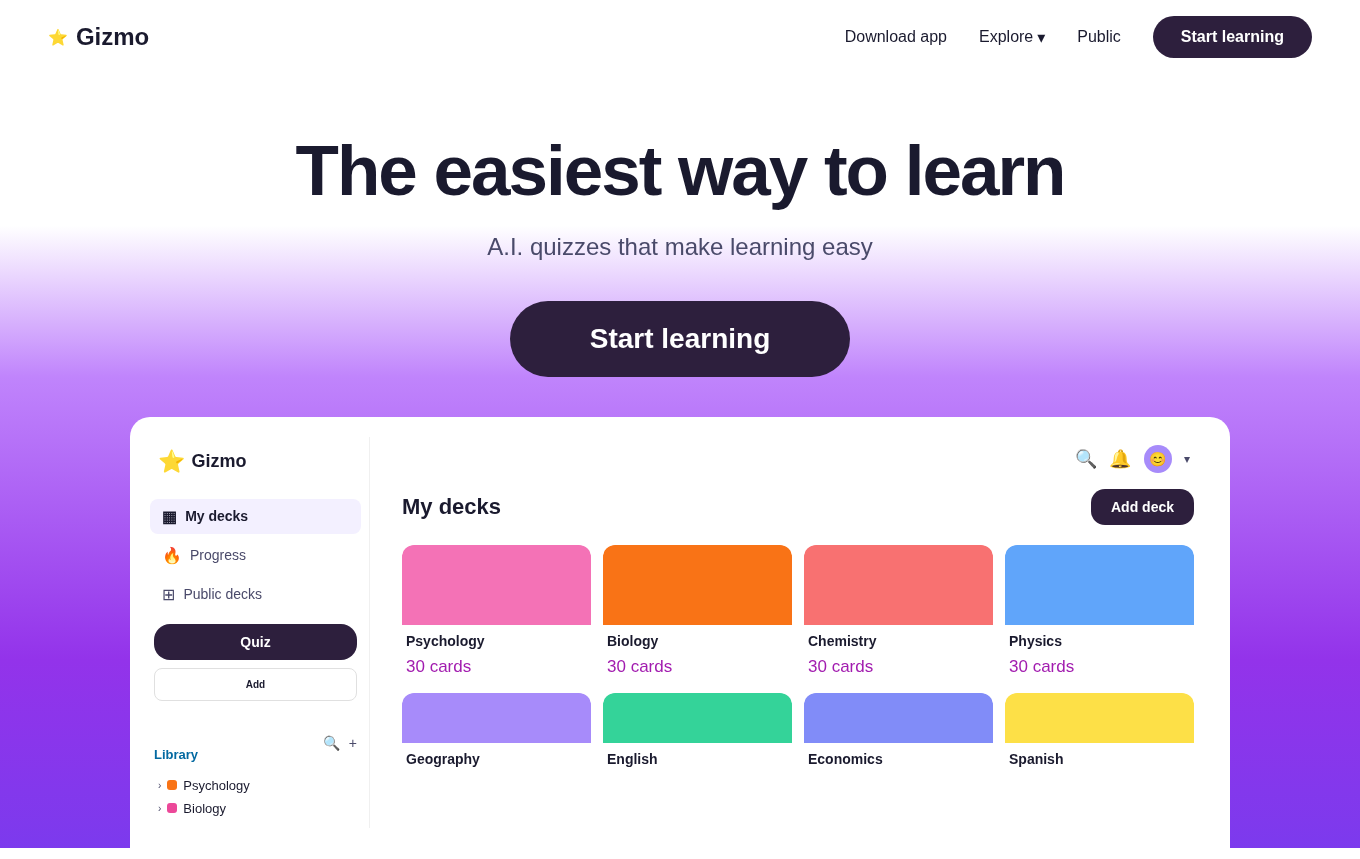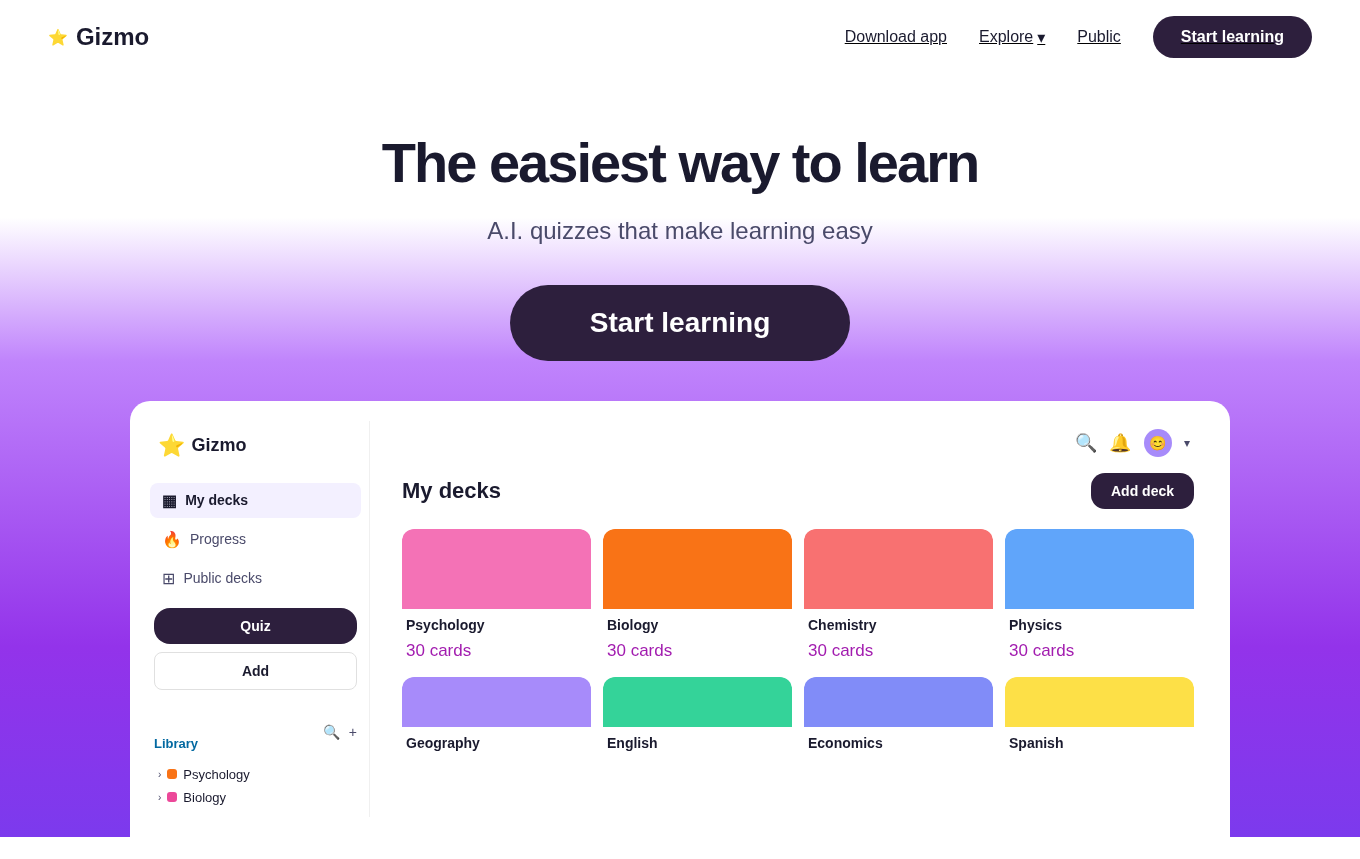--- a/index.html
+++ b/index.html
@@ -5,34 +5,34 @@
     * { margin: 0; padding: 0; box-sizing: border-box; }
     body { font-family: -apple-system, BlinkMacSystemFont, 'Segoe UI', sans-serif; background: #fff; overflow-x: hidden; }
 
     
     nav {
       display: flex; align-items: center; justify-content: space-between;
       padding: 16px 48px; position: relative; z-index: 10; background: #fff;
     }
     .nav-logo { display: flex; align-items: center; gap: 8px; cursor: pointer; }
     .nav-logo-text { font-size: 24px; font-weight: 800; color: #1a1a2e; }
-    .nav-links { display: flex; align-items: center; gap: 32px; text-decoration: underline; }
+    .nav-links { display: flex; align-items: center; gap: 32px; }
     .nav-link { font-size: 16px; color: #1a1a2e; cursor: pointer; text-decoration: none; background: none; border: none; font-family: inherit; }
     .nav-explore { display: flex; align-items: flex-start; gap: 4px; }
     .nav-cta {
       background: #2d1f3d; color: #fff; border: none; border-radius: 50px;
       padding: 12px 28px; font-size: 16px; font-weight: 600; cursor: pointer; font-family: inherit;
     }
 
     
     .hero {
       text-align: center; padding: 60px 48px 0;
       background: linear-gradient(180deg, #fff 0%, #fff 50%, #c084fc 100%);
     }
-    .hero-title { font-size: 56px; font-weight: 900; color: #1a1a2e; line-height: 1.05; letter-spacing: -2px; }
+    .hero-title { font-size: 71px; font-weight: 900; color: #1a1a2e; line-height: 1.05; letter-spacing: -2px; }
     .hero-subtitle { font-size: 24px; color: #4a4a6a; margin-top: 24px; font-weight: 400; }
     .hero-btn {
       display: inline-block; margin-top: 40px;
       background: #2d1f3d; color: #fff; border: none; border-radius: 50px;
       padding: 22px 80px; font-size: 28px; font-weight: 700; cursor: pointer; font-family: inherit;
     }
 
     
     .app-preview-wrapper {
       background: linear-gradient(180deg, #c084fc 0%, #9333ea 60%, #7c3aed 100%);
@@ -59,21 +59,21 @@
     }
     .sidebar-nav-item.active { background: #f3f0ff; color: #1a1a2e; font-weight: 600; }
     .sidebar-icon { font-size: 16px; }
     .sidebar-buttons { display: flex; flex-direction: column; gap: 8px; margin: 12px 0 20px; padding: 0 4px; }
     .sidebar-btn-primary {
       background: #2d1f3d; color: #fff; border: none; border-radius: 16px;
       padding: 10px; font-size: 14px; font-weight: 600; cursor: pointer; font-family: inherit;
     }
     .sidebar-btn-secondary {
       background: #fff; color: #1a1a2e; border: 1px solid #e0e0e0; border-radius: 8px;
-      padding: 10px; font-size: 14px; font-weight: 600; cursor: pointer; font-family: inherit;
+      padding: 10px; font-size: 10px; font-weight: 600; cursor: pointer; font-family: inherit;
     }
     .library-header {
       display: flex; align-items: center; justify-content: space-between;
       padding: 4px 4px; margin-bottom: 8px;
     }
     .library-title { font-size: 13px; font-weight: 600; color: #0369a1; margin-top: 22px; }
     .library-actions { display: flex; gap: 8px; }
     .library-action { font-size: 14px; color: #4a4a6a; cursor: pointer; }
     .library-item {
       display: flex; align-items: center; gap: 6px;

